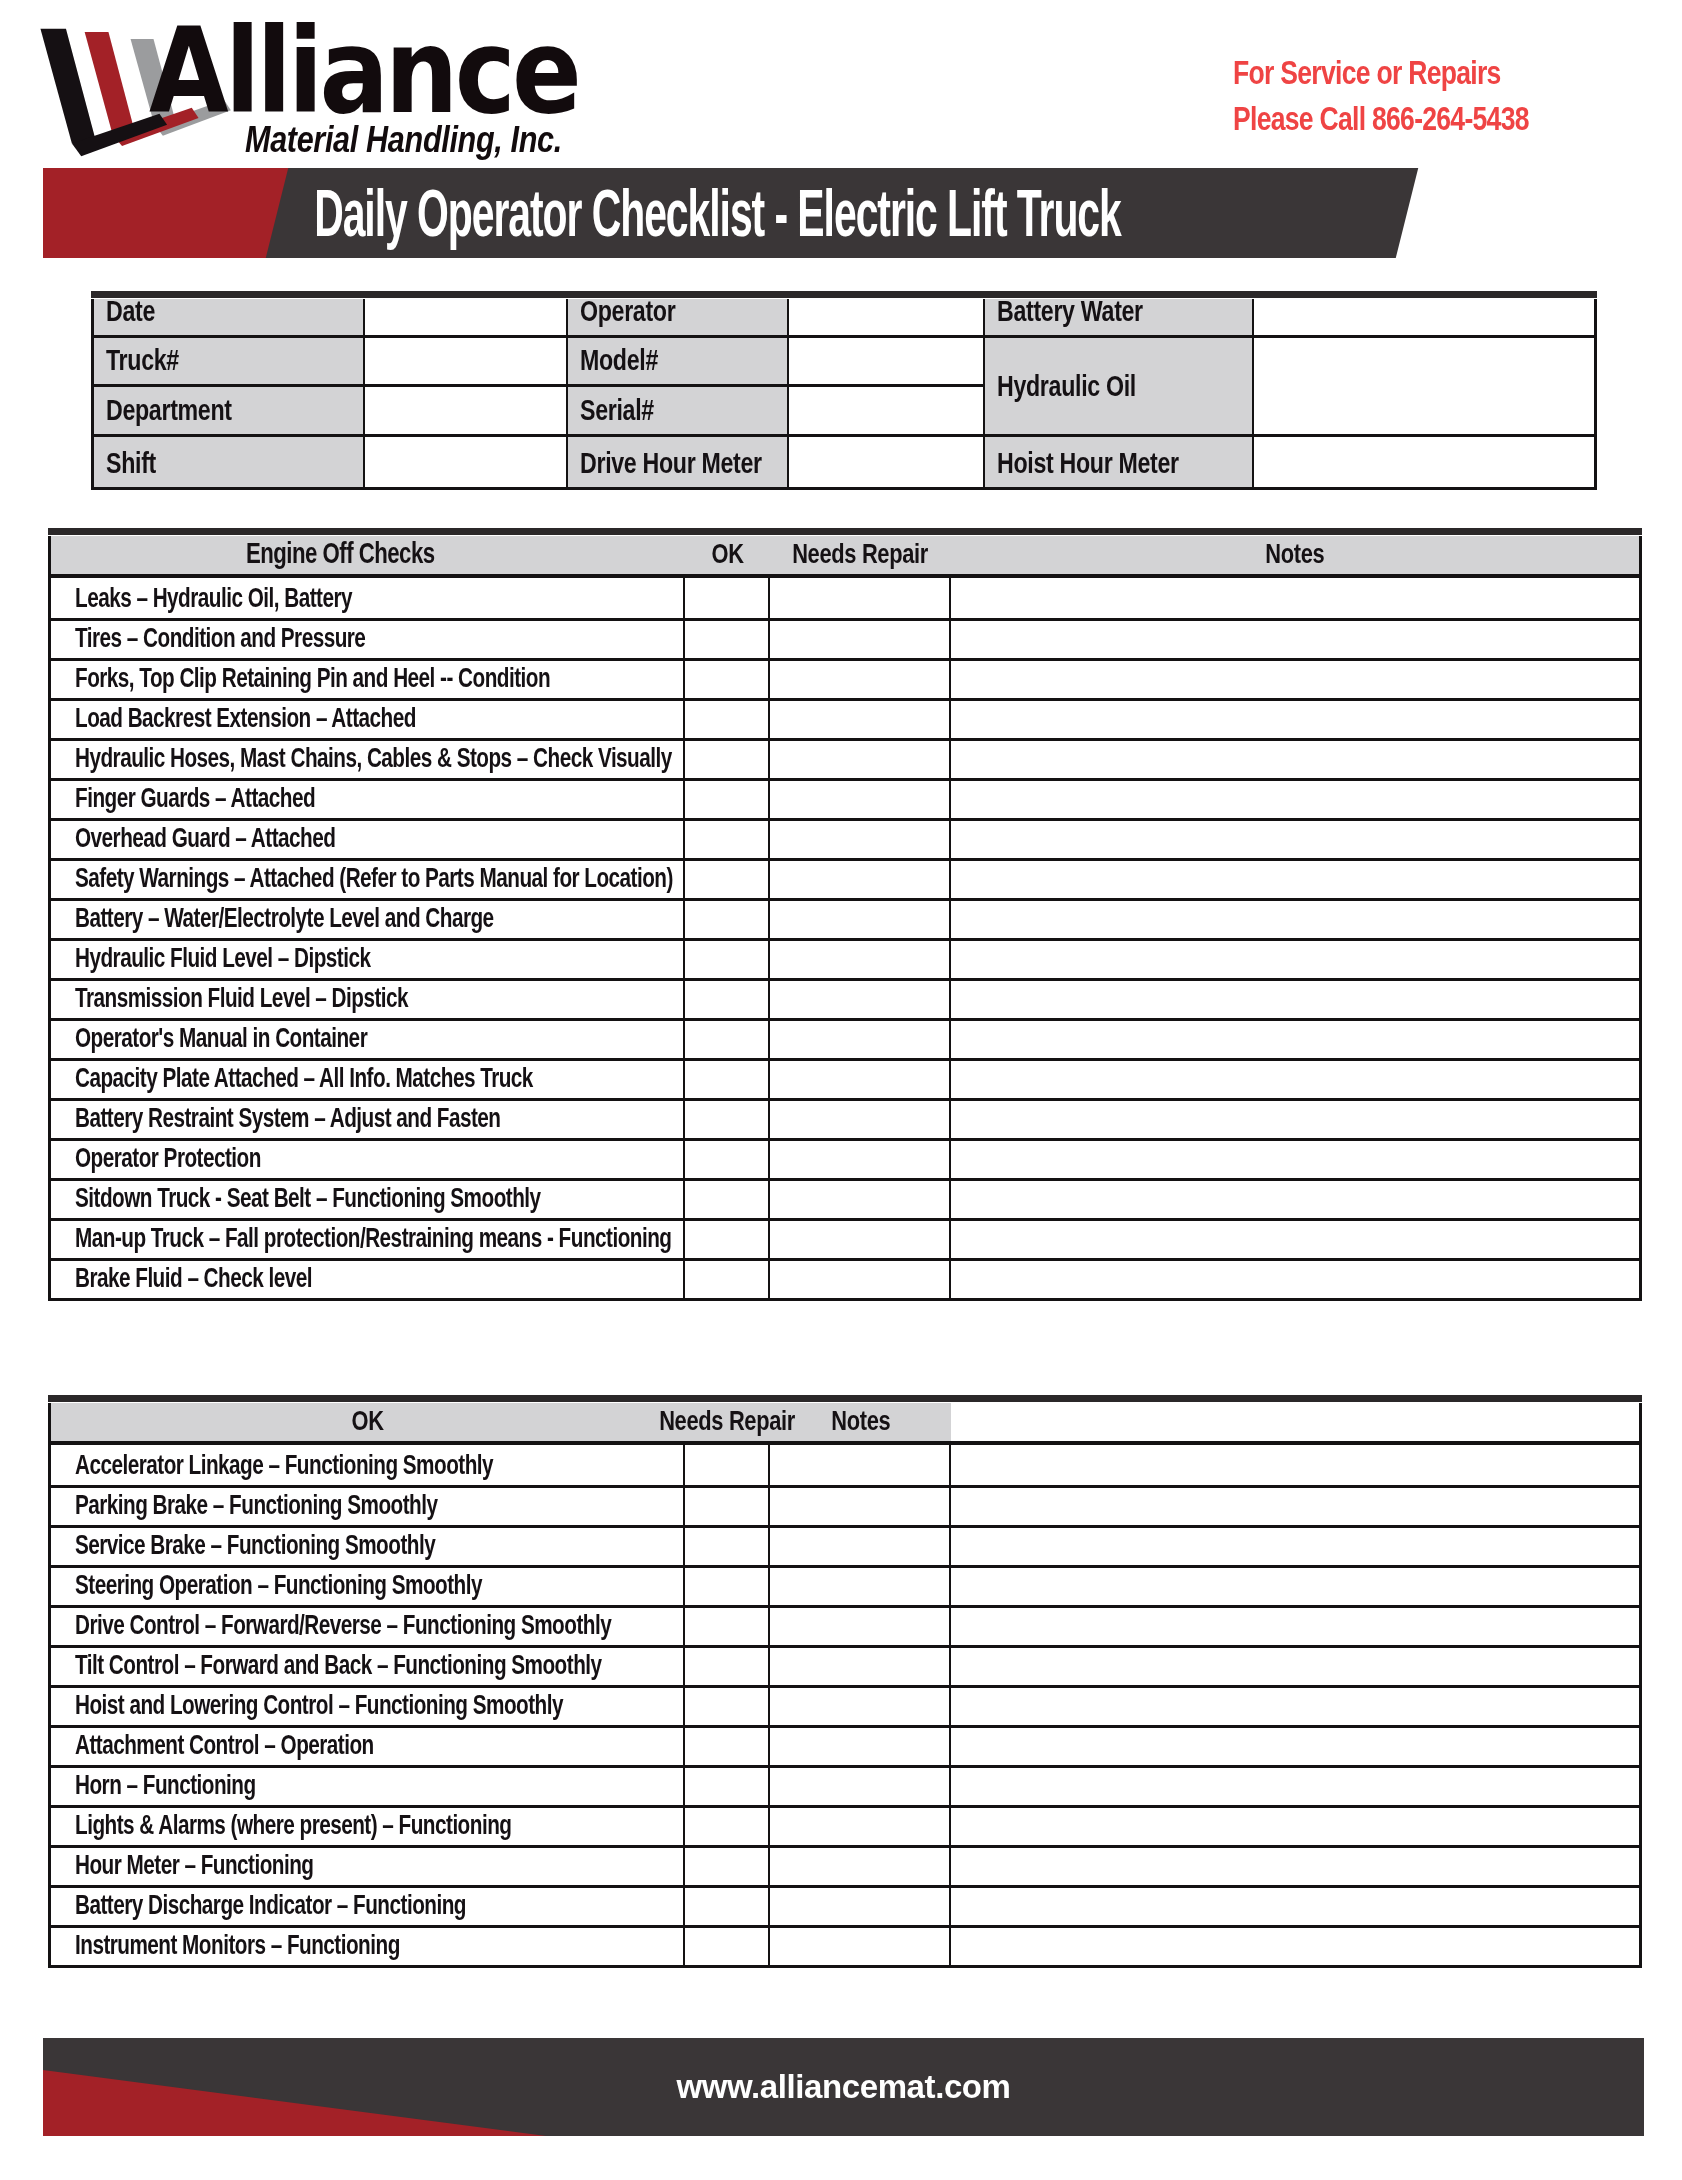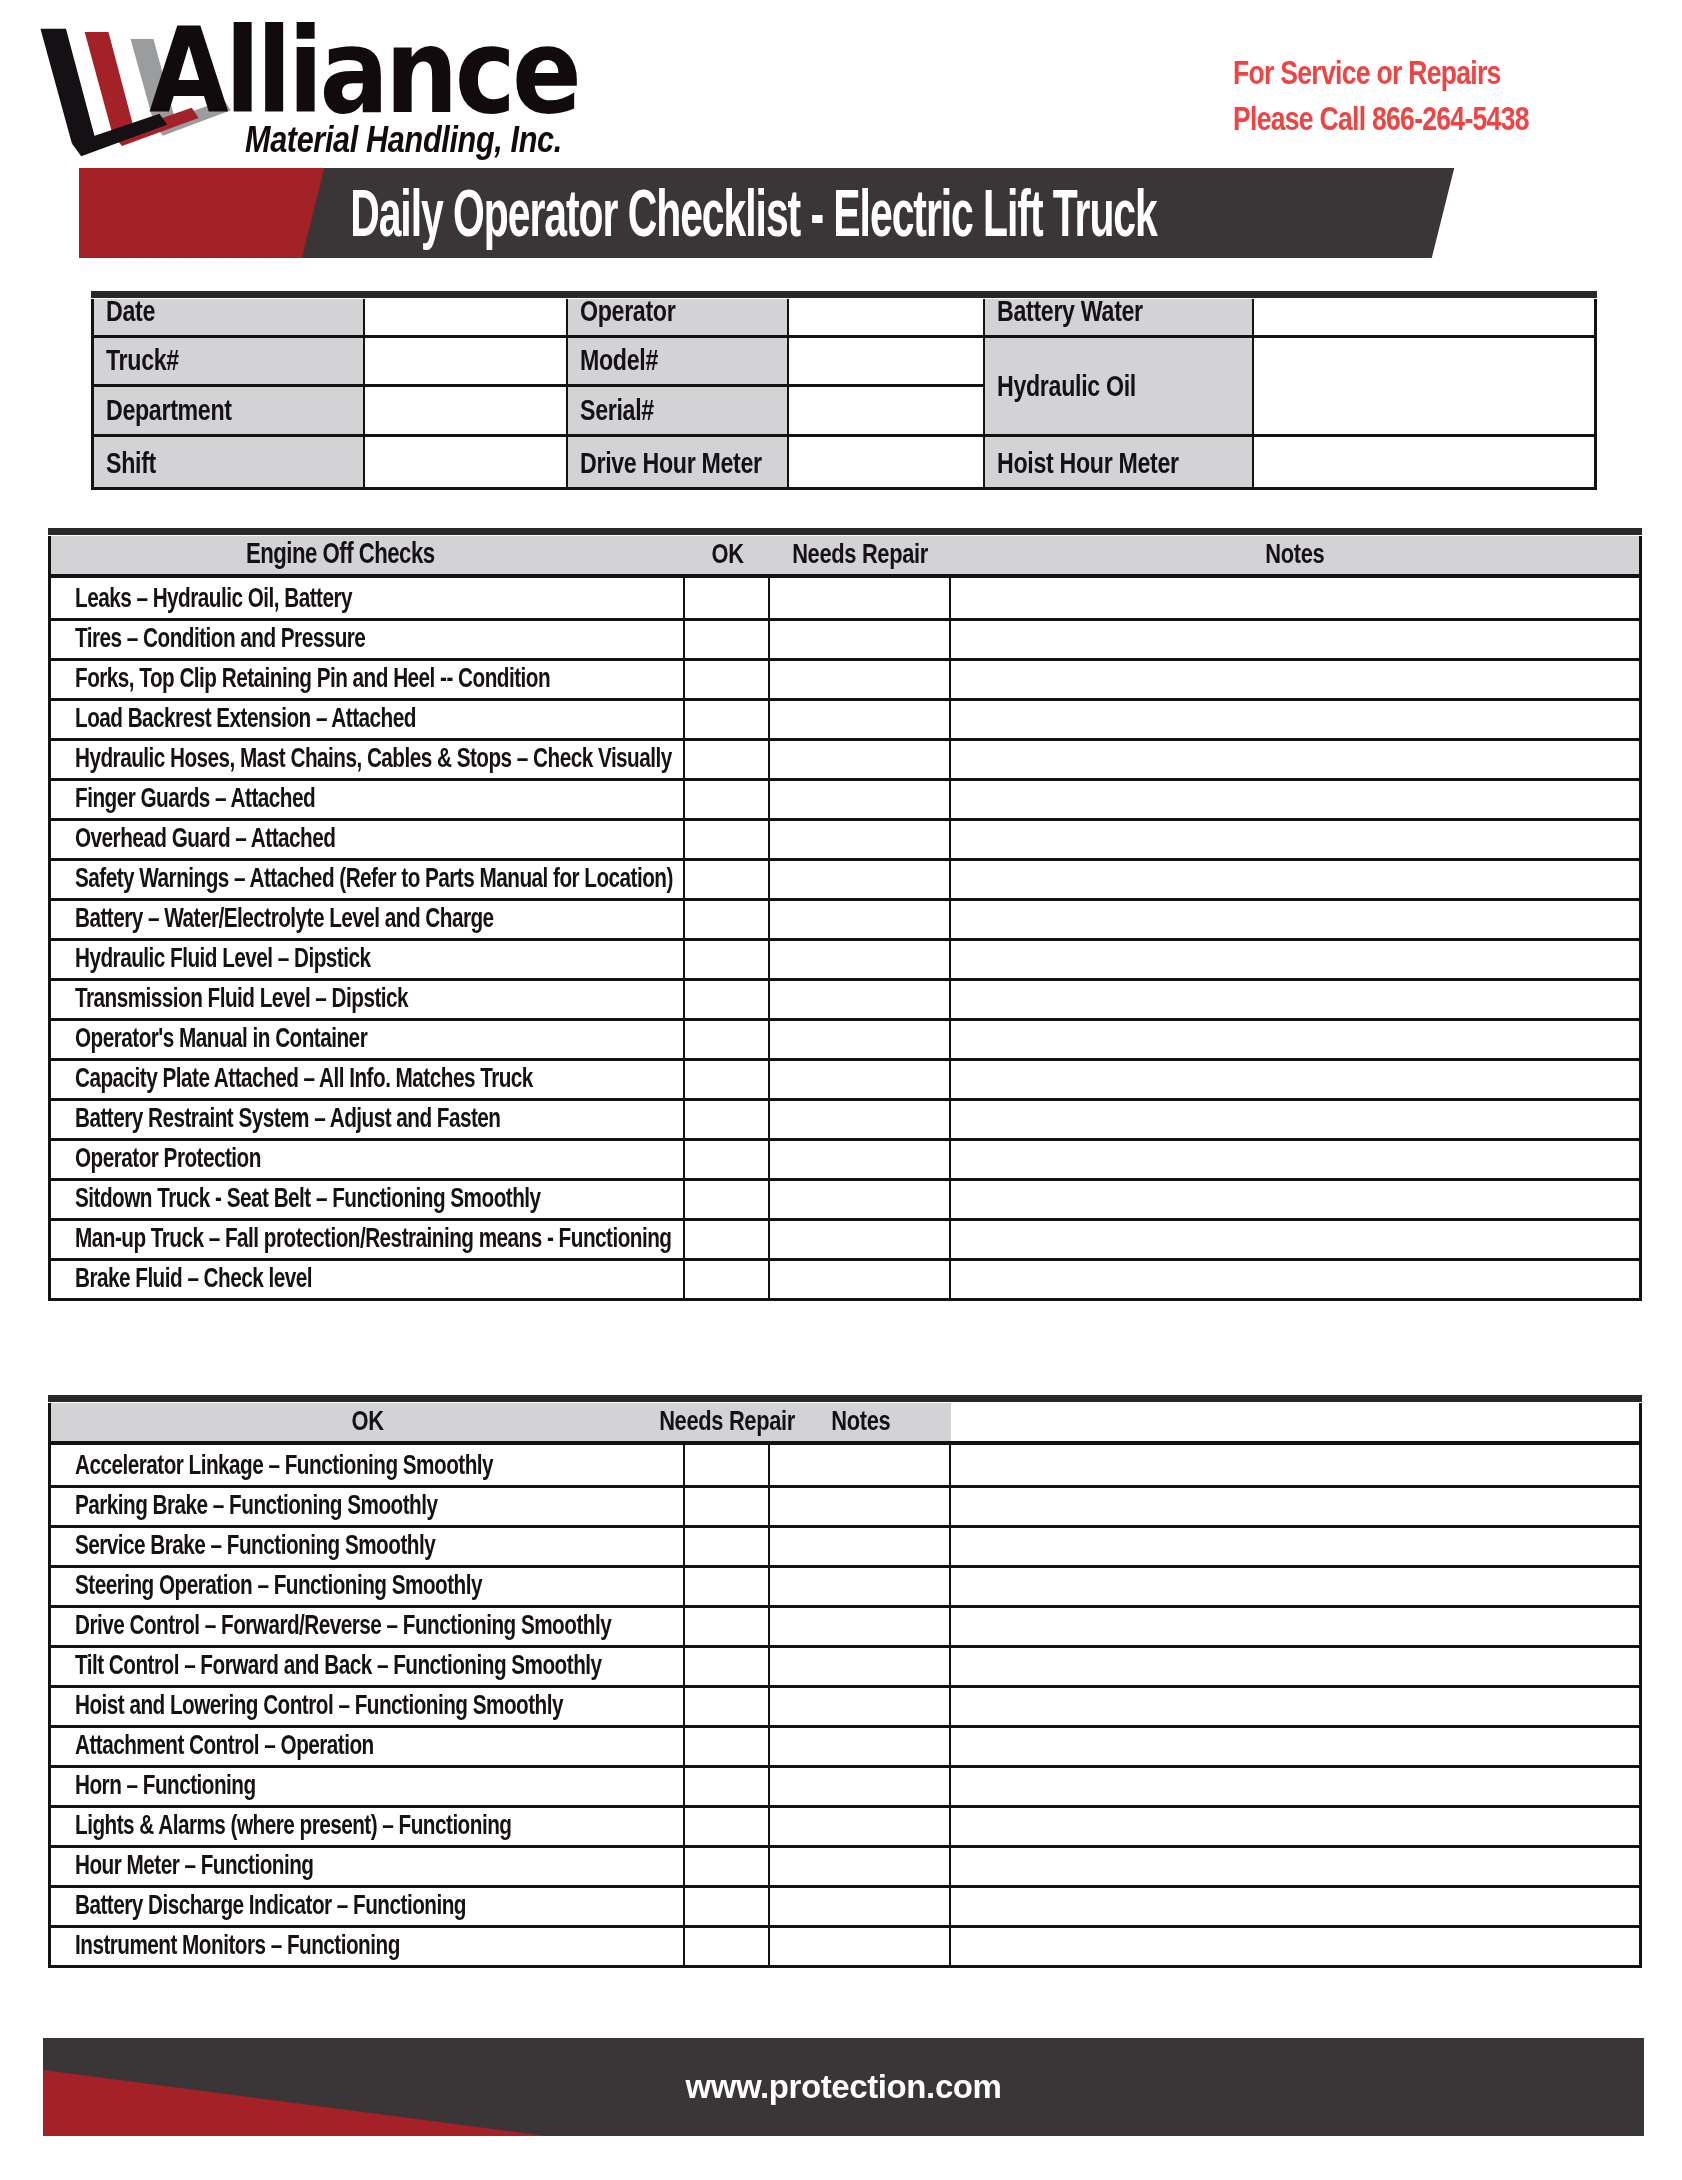--- a/index.html
+++ b/index.html
@@ -30,21 +30,21 @@
   }
   .logo-sub{
     position:absolute;left:215px;top:109px;
     font-weight:bold;font-style:italic;font-size:36px;letter-spacing:-0.4px;color:#120B0D;
     transform:scaleX(.85);transform-origin:0 0;white-space:nowrap;
   }
   
   .service{position:absolute;left:1233px;top:49px;line-height:46px;font-size:34px;font-weight:bold;color:#ef4444;}
   .service .cnd{transform:scaleX(.78);letter-spacing:-0.9px;}
   
-  .banner{position:absolute;left:43px;top:168px;width:1349px;height:90px;background:var(--red);margin-left:36px;}
+  .banner{position:absolute;left:43px;top:168px;width:1349px;height:90px;background:var(--red);}
   .banner-para{position:absolute;left:234px;top:0;width:1130px;height:100%;background:var(--dark);transform:skewX(-14deg);}
   .banner-text{position:absolute;inset:0;display:flex;align-items:center;justify-content:center;}
   .banner-text span{
     display:inline-block;white-space:nowrap;color:#fff;font-weight:bold;font-size:66px;letter-spacing:-1.7px;
     transform:scaleX(.62);transform-origin:50% 50%;
   }
   
   .tbar{height:6.8px;background:var(--bar);}
   .tgap{height:1.7px;background:#fff;}
   
@@ -453,16 +453,16 @@
         <div class="ccell box"></div>
         <div class="ccell box"></div>
         <div class="ccell box"></div>
       </div>
     </div>
 </section>
 
 <footer class="footer">
   <div class="footer-wedge"></div>
   <div class="footer-text">
-      <span>www.protection.com</span>
+      <span>www.alliancemat.com</span>
     </div>
 </footer>
 
 
 </body></html>

